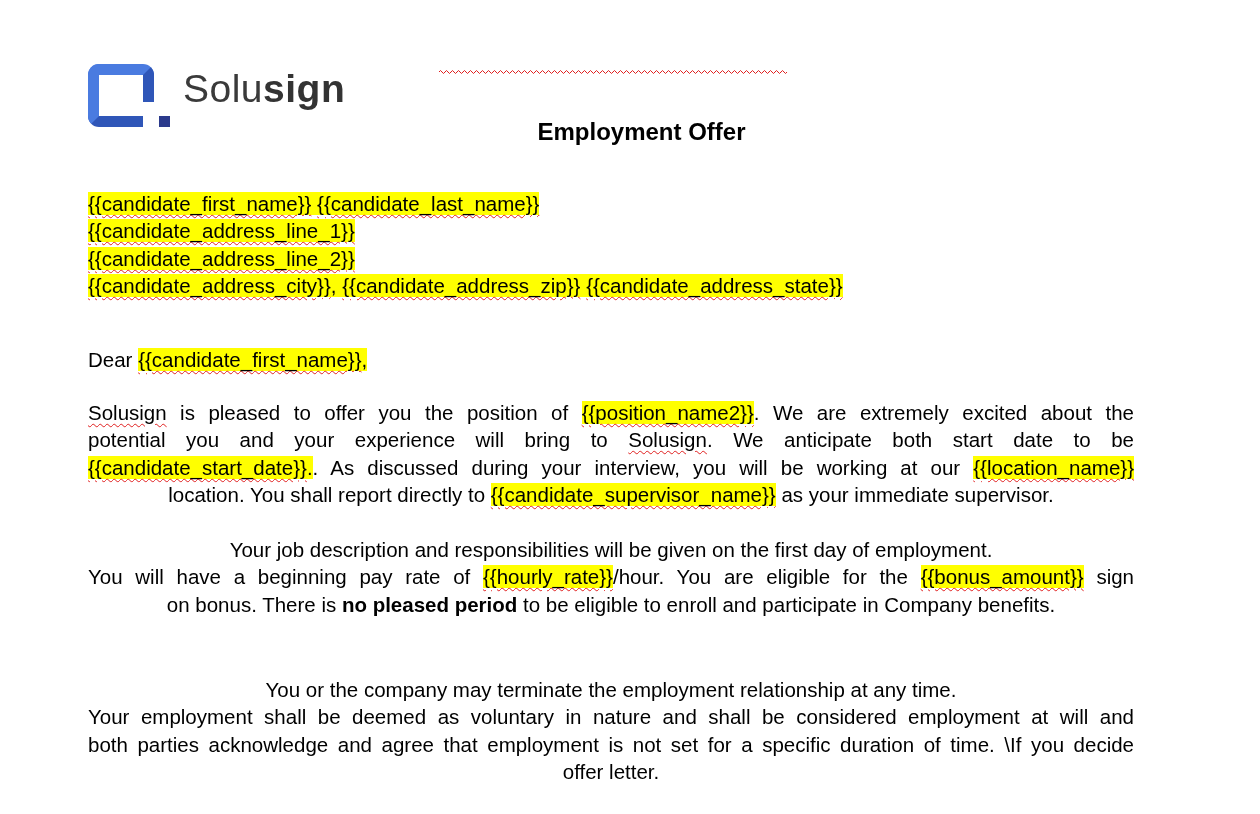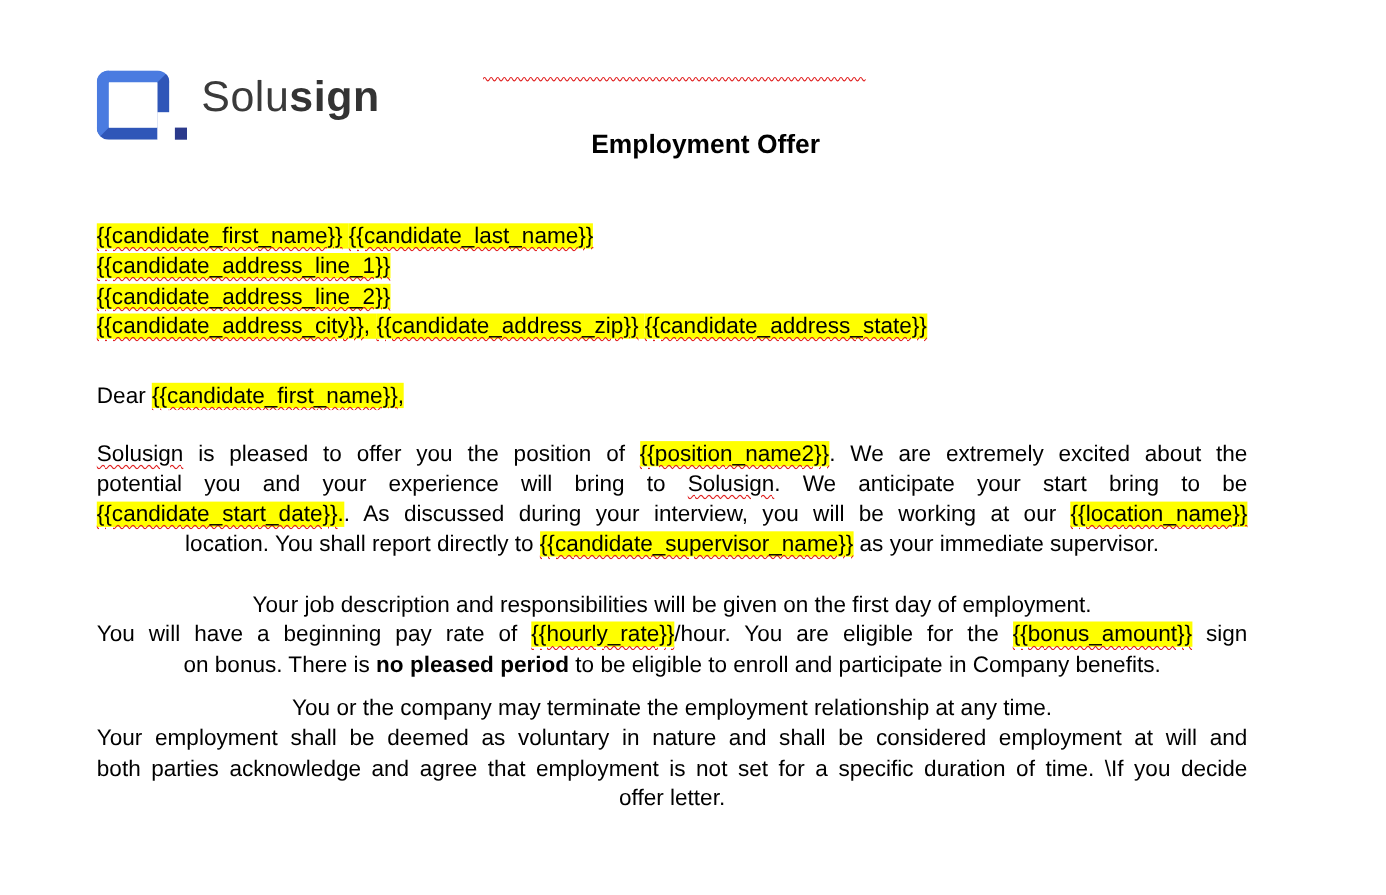--- a/index.html
+++ b/index.html
@@ -94,26 +94,26 @@
       line-height: 30px;
     }
 
     .text-block {
       position: absolute;
       left: 88px;
       width: 1046px;
       font-size: 20.5px;
       line-height: 27.3px;
     }
-    .addr { top: 190px; margin-top: 11px; }
+    .addr { top: 190px; }
     .addr .line { white-space: nowrap; }
     .greeting { top: 346px; }
     .para1 { top: 399px; text-align: justify; }
     .para2 { top: 536px; }
-    .para3 { top: 630px; }
+    .para3 { top: 676px; }
 
     .jline {
       display: block;
       text-align: justify;
       text-align-last: justify;
       white-space: nowrap;
     }
     .nline {
       display: block;
       white-space: nowrap;
@@ -162,21 +162,21 @@
     <div class="line"><span class="ph"><span class="inner">{{candidate_address_line_2}}</span></span></div>
     <div class="line"><span class="ph"><span class="inner">{{candidate_address_city}}</span><span>,</span> </span><span class="ph"><span class="inner">{{candidate_address_zip}}</span> </span><span class="ph"><span class="inner">{{candidate_address_state}}</span></span></div>
   </div>
 
   <div class="text-block greeting">
     <span>Dear </span><span class="ph"><span class="inner">{{candidate_first_name}}</span><span>,</span></span>
   </div>
 
   <div class="text-block para1">
     <span class="jline"><span class="sq">Solusign</span><span> is pleased to offer you the position of </span><span class="ph"><span class="inner">{{position_name2}}</span></span><span>. We are extremely excited about the</span></span>
-    <span class="jline"><span>potential you and your experience will bring to </span><span class="sq">Solusign</span><span>. We anticipate your start bring to be</span></span>
+    <span class="jline"><span>potential you and your experience will bring to </span><span class="sq">Solusign</span><span>. We anticipate both start date to be</span></span>
     <span class="jline"><span class="ph"><span class="inner">{{candidate_start_date}}</span>.</span><span>. As discussed during your interview, you will be working at our </span><span class="ph"><span class="inner">{{location_name}}</span></span></span>
     <span class="nline"><span>location. You shall report directly to </span><span class="ph"><span class="inner">{{candidate_supervisor_name}}</span></span><span> as your immediate supervisor.</span></span>
   </div>
 
   <div class="text-block para2">
     <span class="nline">Your job description and responsibilities will be given on the first day of employment.</span>
     <span class="jline"><span>You will have a beginning pay rate of </span><span class="ph"><span class="inner">{{hourly_rate}}</span></span><span>/hour. You are eligible for the </span><span class="ph"><span class="inner">{{bonus_amount}}</span></span><span> sign</span></span>
     <span class="nline"><span>on bonus. There is </span><b>no pleased period</b><span> to be eligible to enroll and participate in Company benefits.</span></span>
   </div>
 

